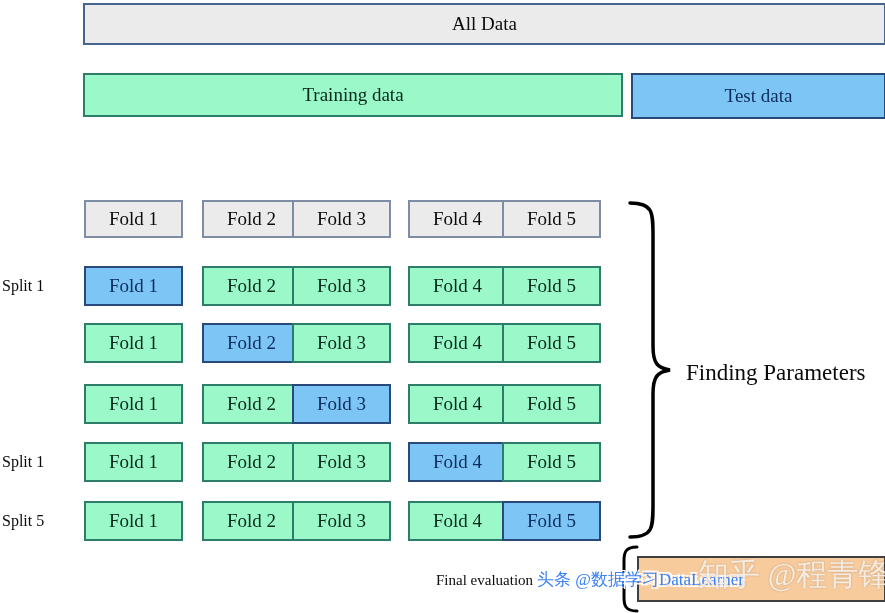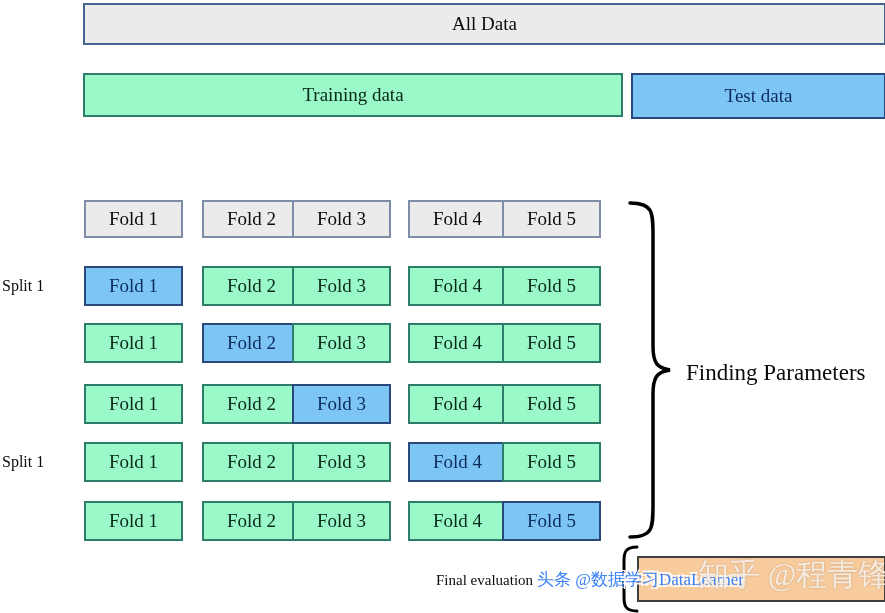--- a/index.html
+++ b/index.html
@@ -37,20 +37,21 @@
   <div class="box testbar">Test data</div>
 
   <div class="box hcell c0">Fold 1</div>
   <div class="box hcell c1">Fold 2</div>
   <div class="box hcell c2">Fold 3</div>
   <div class="box hcell c3">Fold 4</div>
   <div class="box hcell c4">Fold 5</div>
 
   <div class="split-label r0">Split 1</div>
   <div class="split-label r3">Split 1</div>
+  <div class="split-label r4">Split 5</div>
 
   <div class="box cell blue  r0 c0">Fold 1</div>
   <div class="box cell green r0 c1">Fold 2</div>
   <div class="box cell green r0 c2">Fold 3</div>
   <div class="box cell green r0 c3">Fold 4</div>
   <div class="box cell green r0 c4">Fold 5</div>
 
   <div class="box cell green r1 c0">Fold 1</div>
   <div class="box cell blue  r1 c1">Fold 2</div>
   <div class="box cell green r1 c2">Fold 3</div>

